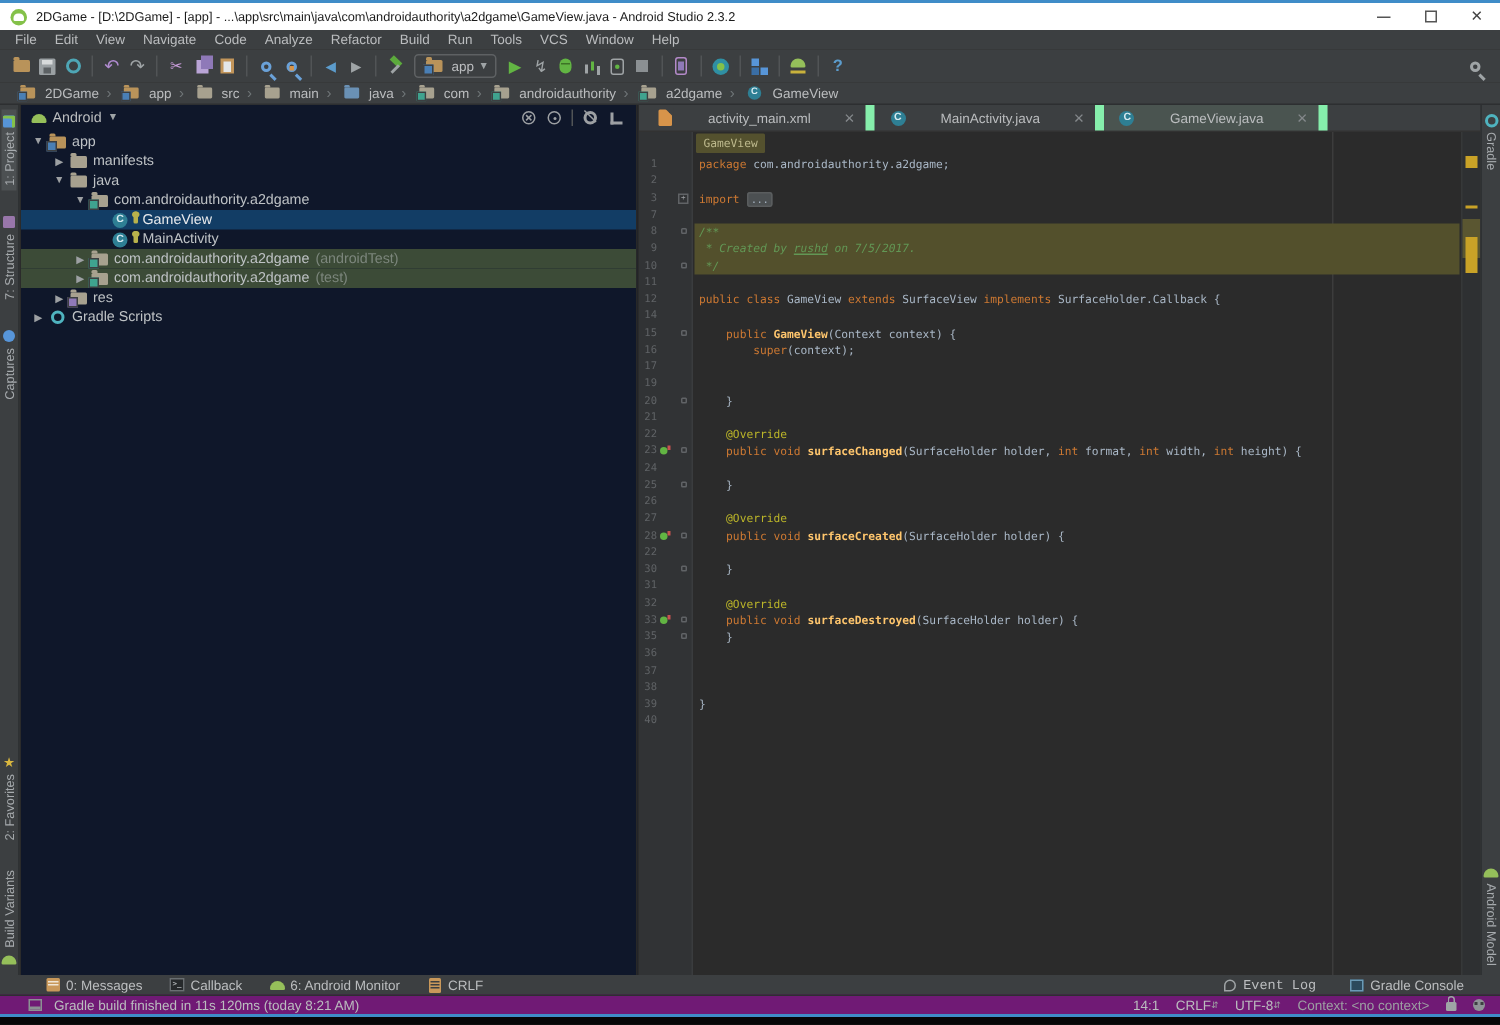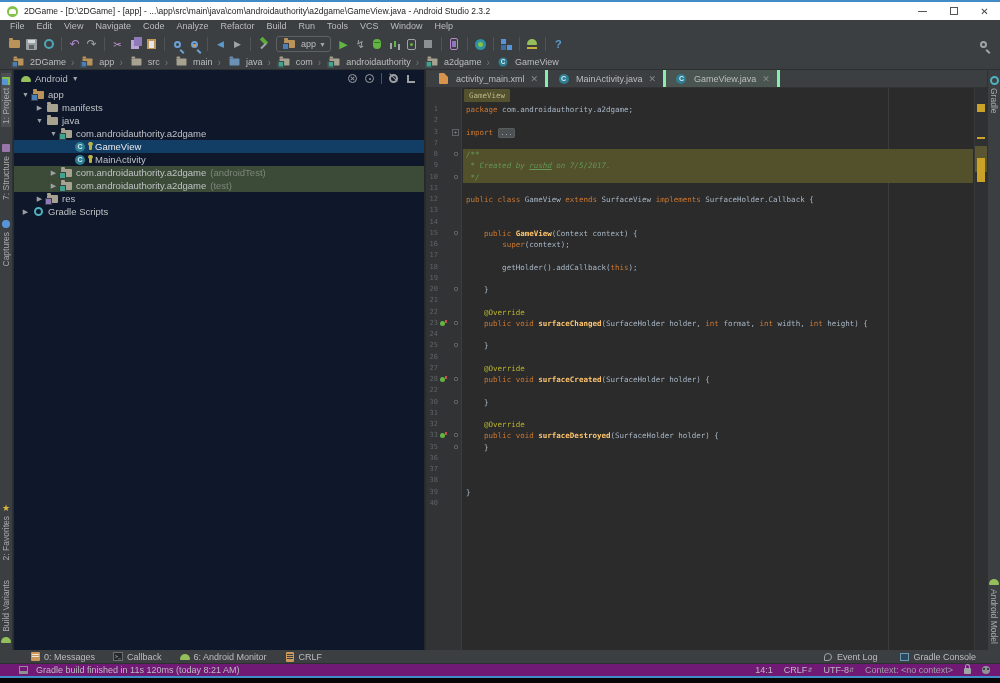--- a/index.html
+++ b/index.html
@@ -125,22 +125,22 @@
   .trow{height:13px;display:flex;align-items:center;white-space:nowrap;color:#bec2c5}
   .trow.selected{background:#123d65;color:#e8eaec}
   .trow.green{background:#3c4b37}
   .arrow{width:11px;font-size:7px;color:#9da0a3;text-align:center;flex:none}
   .ticon{width:14px;display:flex;justify-content:center;flex:none}
   .tlabel{margin-left:3px}
   .tsuffix{color:#7c867c;margin-left:4px}
   
   .editorwrap{position:absolute;left:426px;top:0;width:561px;height:580px}
   .tabbar{height:18px;background:#3C3F41;border-bottom:1px solid #323232;display:flex;align-items:flex-end;padding-left:2px}
-  .tab{height:17px;display:inline-flex;align-items:center;gap:4px;padding:0 7px;font-size:9px;color:#bbbdbf;
-    border-right:3px solid #86efac}
+  .tab{height:17px;display:inline-flex;align-items:center;gap:20px;padding:0 7px;font-size:9px;color:#bbbdbf;
+    border-right:6px solid #86efac}
   .tab.active{background:#4a5450}
   .tab .x{color:#85898c;font-size:9px;margin-left:2px}
   .editor{position:absolute;left:0;top:18px;right:0;bottom:0;background:#2B2B2B;overflow:hidden}
   .gutterbg{position:absolute;left:0;top:0;bottom:0;width:36px;background:#313335;border-right:1px solid #3a3c3e}
   .marginline{position:absolute;left:462px;top:0;bottom:0;width:1px;background:#3c3c3c}
   .stripe{position:absolute;right:0;top:0;bottom:0;width:13px;background:#2e3032;border-left:1px solid #363839}
   .smark{position:absolute}
   .chip{position:absolute;left:38px;top:1px;background:#54512e;color:#bdb98d;
     font:7.5px "DejaVu Sans Mono",monospace;padding:2px 5px;border-radius:1px}
   .codelines{position:absolute;left:0;top:16px;right:13px;font:7.5px/11.25px "DejaVu Sans Mono",monospace}
@@ -630,26 +630,24 @@
         <div class="codelines" id="codelines">
             <div class="cl"><span class="ln">1</span><span class="ct"><span class="t-k">package</span><span class="t-p"> com.androidauthority.a2dgame;</span></span></div>
             <div class="cl"><span class="ln">2</span><span class="ct"></span></div>
             <div class="cl"><span class="ln">3</span><span class="g-plus"></span><span class="ct"><span class="t-k">import</span><span class="t-p"> </span><span class="t-f">...</span></span></div>
             <div class="cl"><span class="ln">7</span><span class="ct"></span></div>
             <div class="cl hl"><span class="ln">8</span><span class="g-fo"></span><span class="ct"><span class="t-d">/**</span></span></div>
             <div class="cl hl"><span class="ln">9</span><span class="ct"><span class="t-d"> * Created by </span><span class="t-du">rushd</span><span class="t-d"> on 7/5/2017.</span></span></div>
             <div class="cl hl"><span class="ln">10</span><span class="g-fc"></span><span class="ct"><span class="t-d"> */</span></span></div>
             <div class="cl"><span class="ln">11</span><span class="ct"></span></div>
             <div class="cl"><span class="ln">12</span><span class="ct"><span class="t-k">public class </span><span class="t-p">GameView </span><span class="t-k">extends </span><span class="t-p">SurfaceView </span><span class="t-k">implements </span><span class="t-p">SurfaceHolder.Callback {</span></span></div>
-            <div class="cl"><span class="ln">13</span><span class="ct"></span></div>
             <div class="cl"><span class="ln">14</span><span class="ct"></span></div>
             <div class="cl"><span class="ln">15</span><span class="g-fo"></span><span class="ct"><span class="t-p">    </span><span class="t-k">public </span><span class="t-m">GameView</span><span class="t-p">(Context context) {</span></span></div>
             <div class="cl"><span class="ln">16</span><span class="ct"><span class="t-p">        </span><span class="t-k">super</span><span class="t-p">(context);</span></span></div>
             <div class="cl"><span class="ln">17</span><span class="ct"></span></div>
-            <div class="cl"><span class="ln">18</span><span class="ct"><span class="t-p">        getHolder().addCallback(</span><span class="t-k">this</span><span class="t-p">);</span></span></div>
             <div class="cl"><span class="ln">19</span><span class="ct"></span></div>
             <div class="cl"><span class="ln">20</span><span class="g-fc"></span><span class="ct"><span class="t-p">    }</span></span></div>
             <div class="cl"><span class="ln">21</span><span class="ct"></span></div>
             <div class="cl"><span class="ln">22</span><span class="ct"><span class="t-p">    </span><span class="t-a">@Override</span></span></div>
             <div class="cl"><span class="ln">23</span><span class="g-ov"></span><span class="g-fo"></span><span class="ct"><span class="t-p">    </span><span class="t-k">public void </span><span class="t-m">surfaceChanged</span><span class="t-p">(SurfaceHolder holder, </span><span class="t-k">int</span><span class="t-p"> format, </span><span class="t-k">int</span><span class="t-p"> width, </span><span class="t-k">int</span><span class="t-p"> height) {</span></span></div>
             <div class="cl"><span class="ln">24</span><span class="ct"></span></div>
             <div class="cl"><span class="ln">25</span><span class="g-fc"></span><span class="ct"><span class="t-p">    }</span></span></div>
             <div class="cl"><span class="ln">26</span><span class="ct"></span></div>
             <div class="cl"><span class="ln">27</span><span class="ct"><span class="t-p">    </span><span class="t-a">@Override</span></span></div>
             <div class="cl"><span class="ln">28</span><span class="g-ov"></span><span class="g-fo"></span><span class="ct"><span class="t-p">    </span><span class="t-k">public void </span><span class="t-m">surfaceCreated</span><span class="t-p">(SurfaceHolder holder) {</span></span></div>
@@ -727,21 +725,21 @@
         <span class="bitem">
           <span class="bic">
             <span class="tico">
               <span class="bic-todo"></span>
             </span>
           </span>
           <span>CRLF</span>
         </span>
       </span>
     <span class="bottombar-right" id="bbar-right">
-        <span class="bitem" style="margin-right: 0px; margin-left: 22px;">
+        <span class="bitem" style="margin-right: 0px; margin-left: 22px; font-family: Liberation Mono, monospace;">
           <span class="bic">
             <span class="tico">
               <span class="bic-event"></span>
             </span>
           </span>
           <span>Event Log</span>
         </span>
         <span class="bitem" style="margin-right: 0px; margin-left: 22px;">
           <span class="bic">
             <span class="tico">

